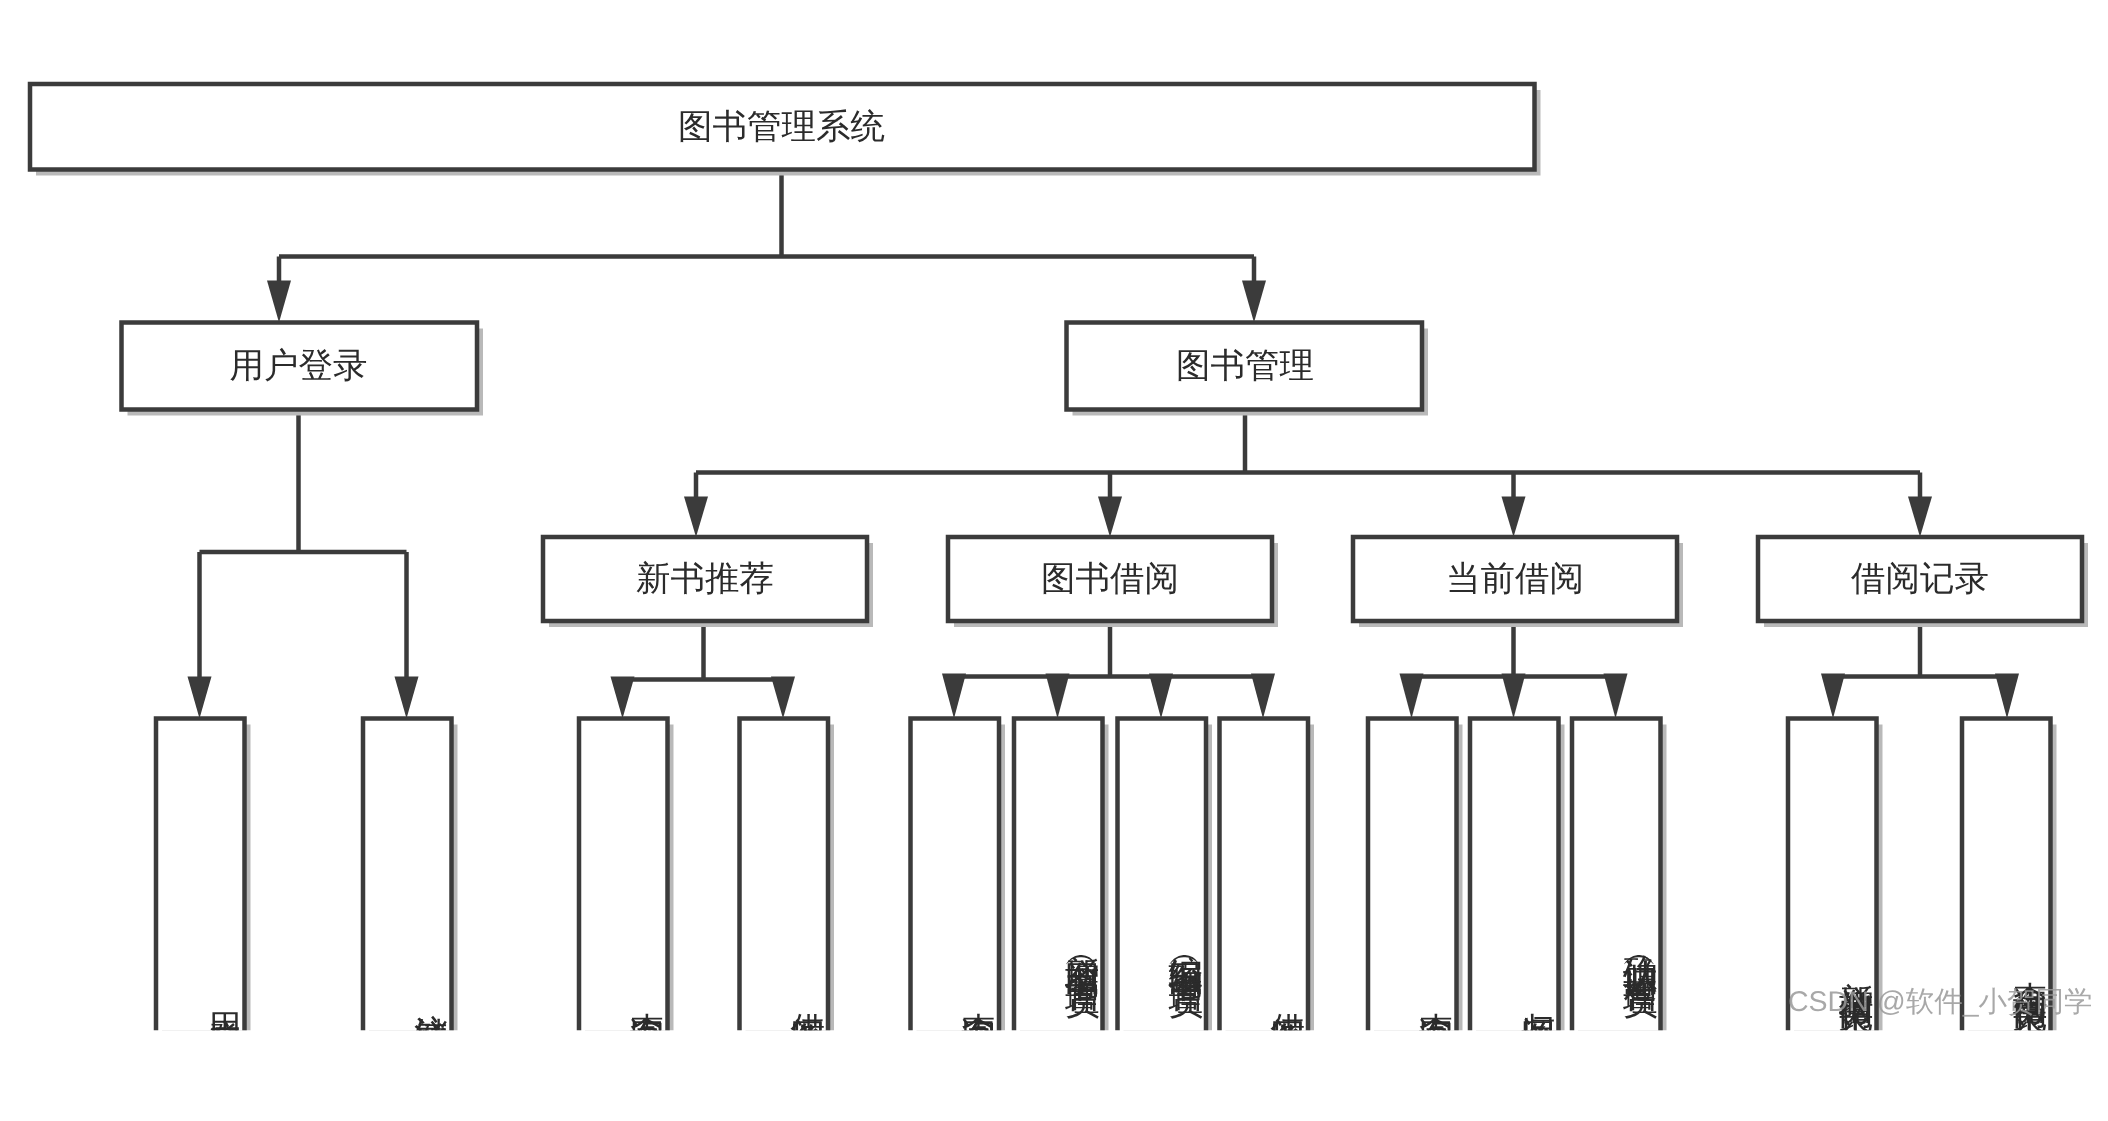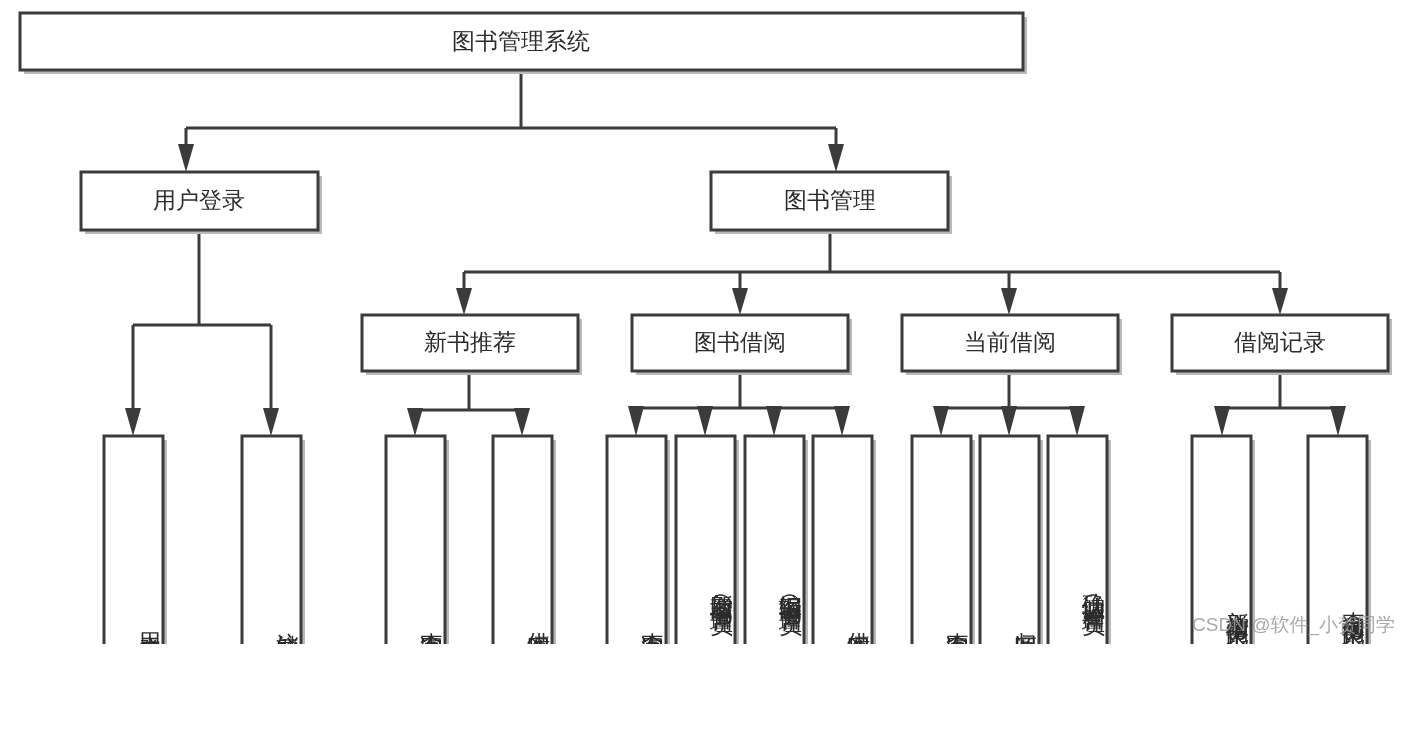--- a/index.html
+++ b/index.html
@@ -9,20 +9,21 @@
   }
   body {
     font-family: "Liberation Sans", "DejaVu Sans", sans-serif;
   }
   #diagram-root {
     position: relative;
     width: 1405px;
     height: 644px;
     background: #ffffff;
     overflow: hidden;
+    margin-top: 43px;
   }
   svg.tree-canvas {
     position: absolute;
     left: 0;
     top: 0;
     width: 1405px;
     height: 747px;
   }
   .node-box {
     fill: #ffffff;

